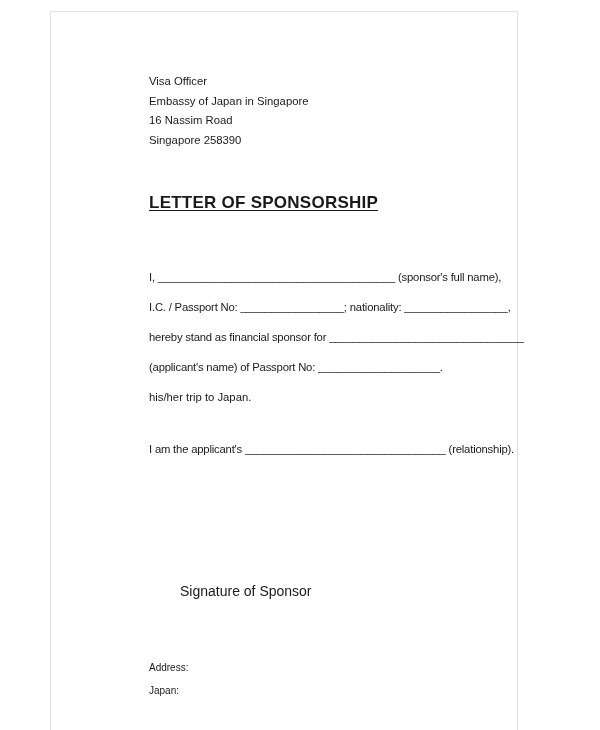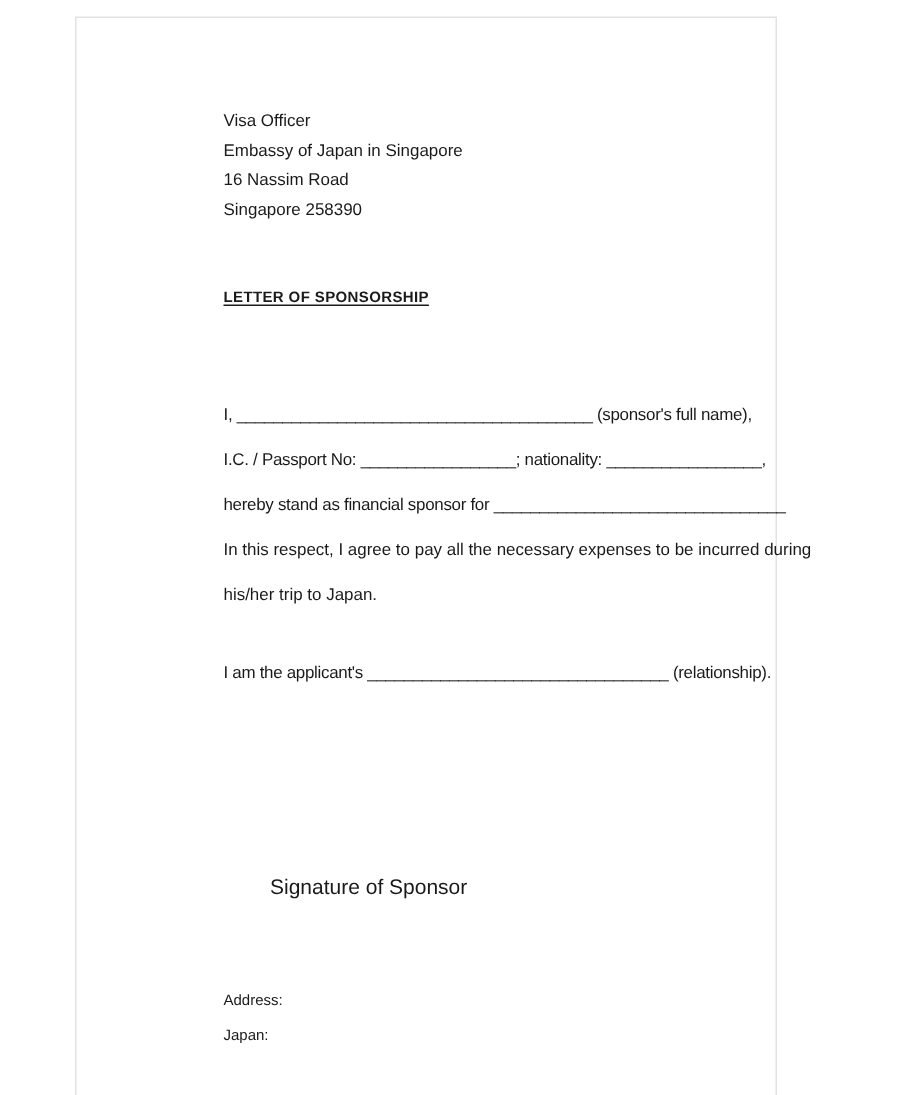--- a/index.html
+++ b/index.html
@@ -45,21 +45,21 @@
     font-size: 11.3px;
     line-height: 19.5px;
     white-space: pre;
   }
 
   
   .doc-title {
     position: absolute;
     top: 181px;
     left: 0;
-    font-size: 10px;
+    font-size: 17px;
     font-weight: bold;
     letter-spacing: 0.25px;
     text-decoration: underline;
     text-underline-offset: 2px;
     white-space: pre;
   }
 
   
   .body-block {
     position: absolute;
@@ -125,21 +125,21 @@
       <div class="address-line">16 Nassim Road</div>
       <div class="address-line">Singapore 258390</div>
     </div>
 
     <div class="doc-title">LETTER OF SPONSORSHIP</div>
 
     <div class="body-block">
       <div class="body-line blank">I, _______________________________________ (sponsor's full name),</div>
       <div class="body-line blank">I.C. / Passport No: _________________; nationality: _________________,</div>
       <div class="body-line blank">hereby stand as financial sponsor for ________________________________</div>
-      <div class="body-line">In this respect, I agree to pay all the necessary expenses to be incurred during</div>
+      <div class="body-line blank">(applicant's name) of Passport No: ____________________.</div>
       <div class="body-line">his/her trip to Japan.</div>
       <div class="body-line blank gap-before">I am the applicant's _________________________________ (relationship).</div>
     </div>
 
     <div class="signature-block">
       <div class="sig-caption">Signature of Sponsor</div>
     </div>
 
     <div class="footer-block">
       <div class="footer-line">Address:</div>

